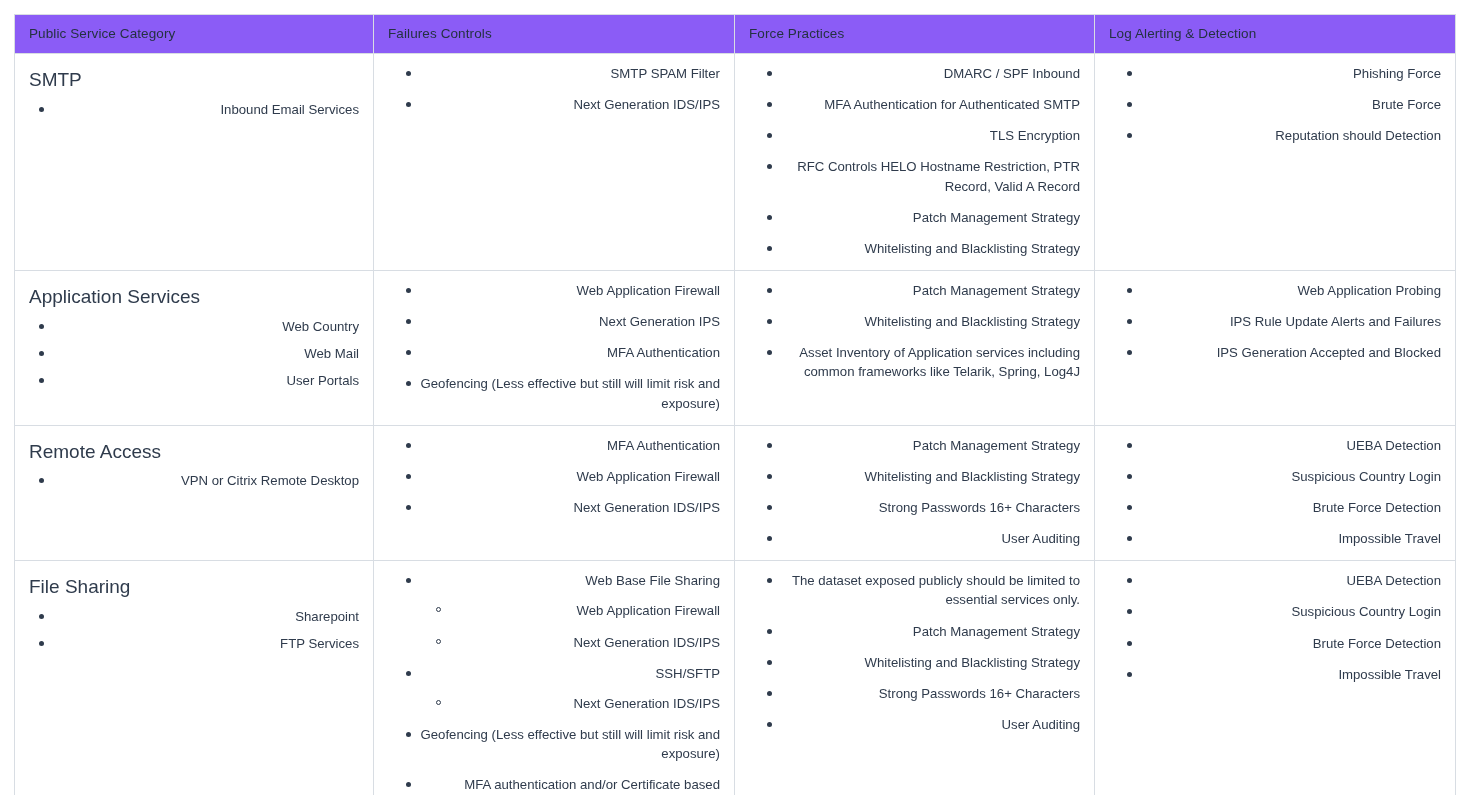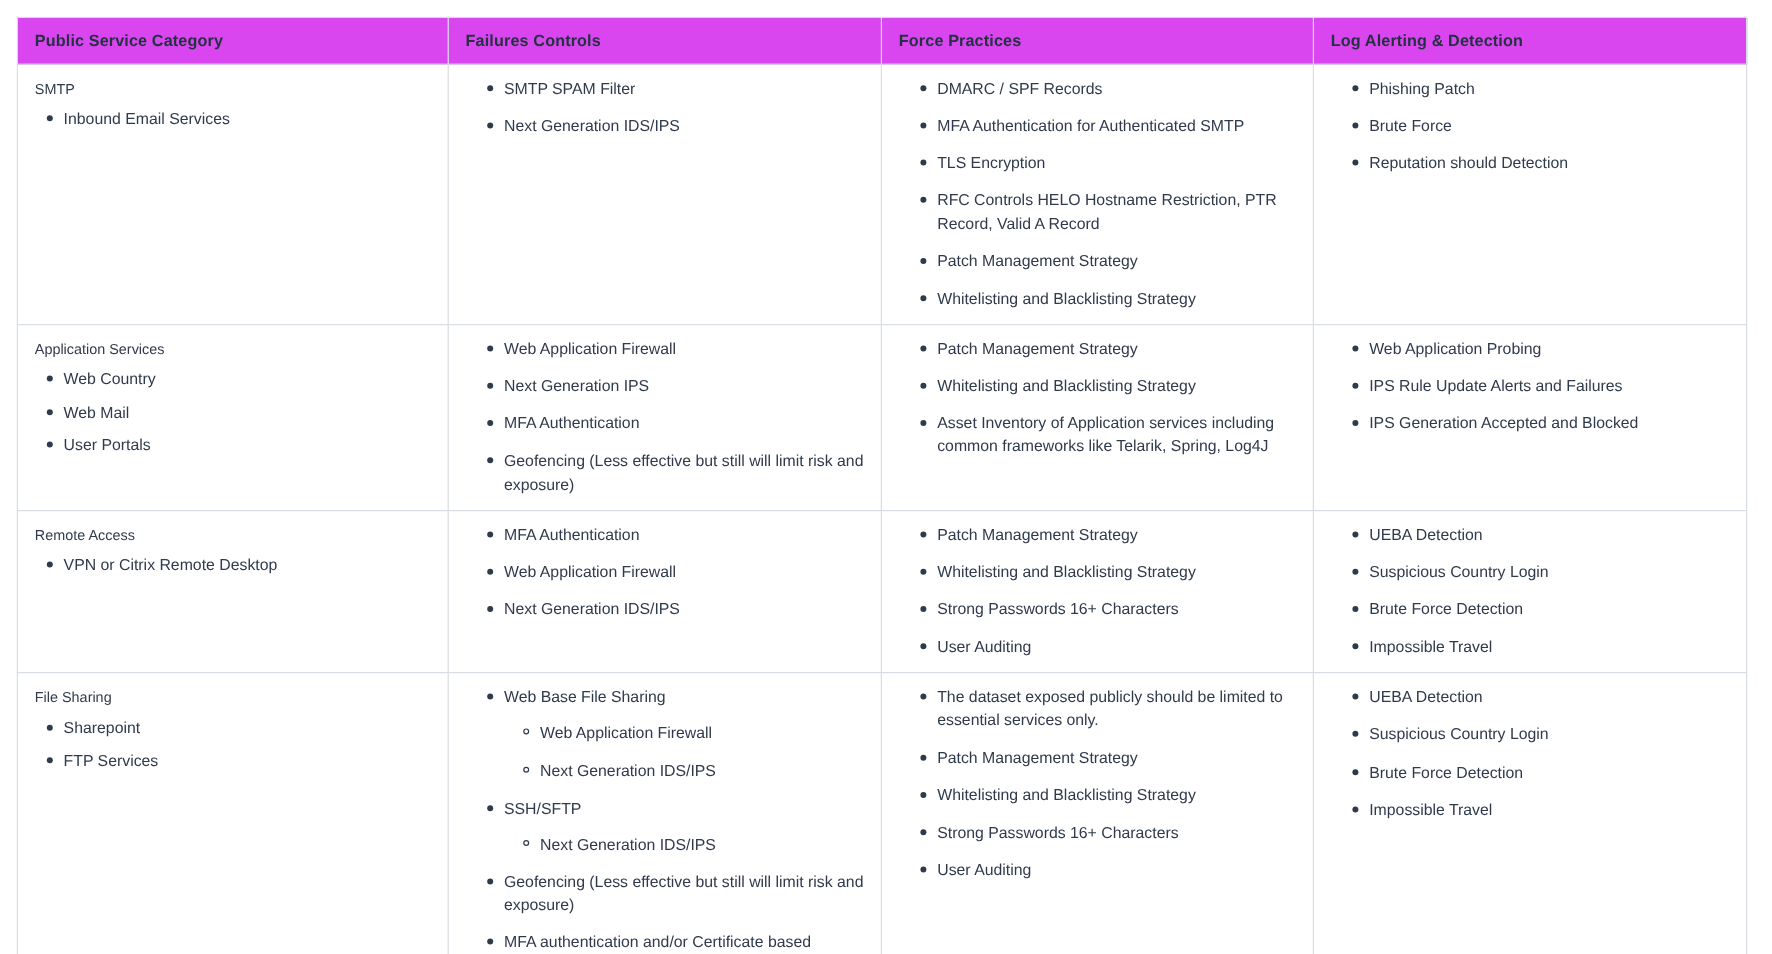--- a/index.html
+++ b/index.html
@@ -23,47 +23,48 @@
     border-collapse: collapse;
     table-layout: fixed;
     border: 1px solid #d8dde3;
   }
   table.matrix col.c1 { width: 359px; }
   table.matrix col.c2 { width: 361px; }
   table.matrix col.c3 { width: 360px; }
   table.matrix col.c4 { width: 361px; }
 
   table.matrix thead th {
-    background: #d946ef;
+    background: #8b5cf6;
     text-align: left;
     font-size: 13.5px;
-    font-weight: bold;
+    font-weight: normal;
     color: #243142;
     padding: 11px 14px 12px 14px;
     border: 1px solid #d8dde3;
     vertical-align: middle;
     letter-spacing: 0.1px;
   }
   table.matrix td {
     border: 1px solid #d8dde3;
     vertical-align: top;
     padding: 10px 14px 12px 14px;
     font-size: 13.2px;
     line-height: 1.45;
     color: #2f3b4c;
   }
   .cat-title {
-    font-size: 12px;
+    font-size: 19px;
     color: #2f3b4c;
     margin: 2px 0 6px 0;
   }
   ul.lv1 {
     margin: 0;
     padding: 0 0 0 18px;
     list-style: none;
+    text-align: right;
   }
   ul.lv1 > li {
     position: relative;
     padding: 0 0 0 14px;
     margin: 0 0 12px 0;
     line-height: 1.45;
   }
   ul.lv1 > li:last-child { margin-bottom: 0; }
   ul.lv1 > li::before {
     content: "";
@@ -130,31 +131,31 @@
             </ul>
           </td>
           <td>
             <ul class="lv1">
               <li><span>SMTP SPAM Filter</span></li>
               <li><span>Next Generation IDS/IPS</span></li>
             </ul>
           </td>
           <td>
             <ul class="lv1">
-              <li><span>DMARC / SPF Records</span></li>
+              <li><span>DMARC / SPF Inbound</span></li>
               <li><span>MFA Authentication for Authenticated SMTP</span></li>
               <li><span>TLS Encryption</span></li>
               <li><span>RFC Controls HELO Hostname Restriction,  PTR Record, Valid A Record</span></li>
               <li><span>Patch Management Strategy</span></li>
               <li><span>Whitelisting and Blacklisting Strategy</span></li>
             </ul>
           </td>
           <td>
             <ul class="lv1">
-              <li><span>Phishing Patch</span></li>
+              <li><span>Phishing Force</span></li>
               <li><span>Brute Force</span></li>
               <li><span>Reputation should Detection</span></li>
             </ul>
           </td>
         </tr>
         <tr>
           <td class="cat">
             <div class="cat-title">Application Services</div>
             <ul class="lv1">
               <li><span>Web Country</span></li>

